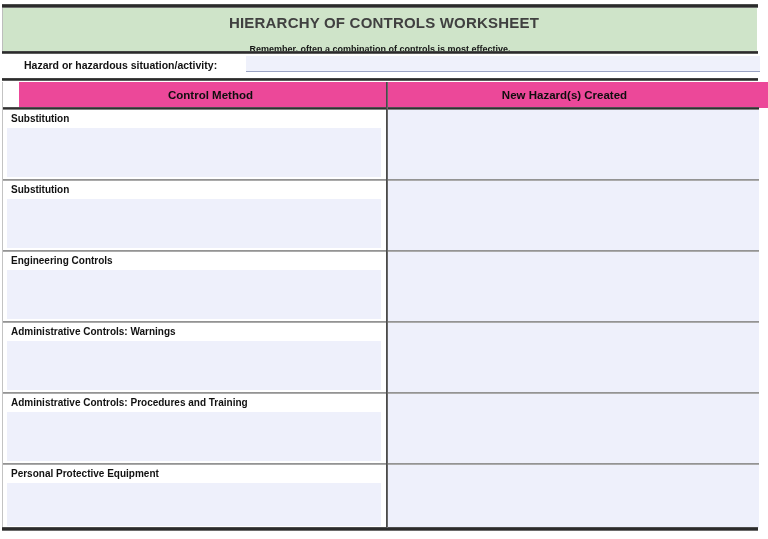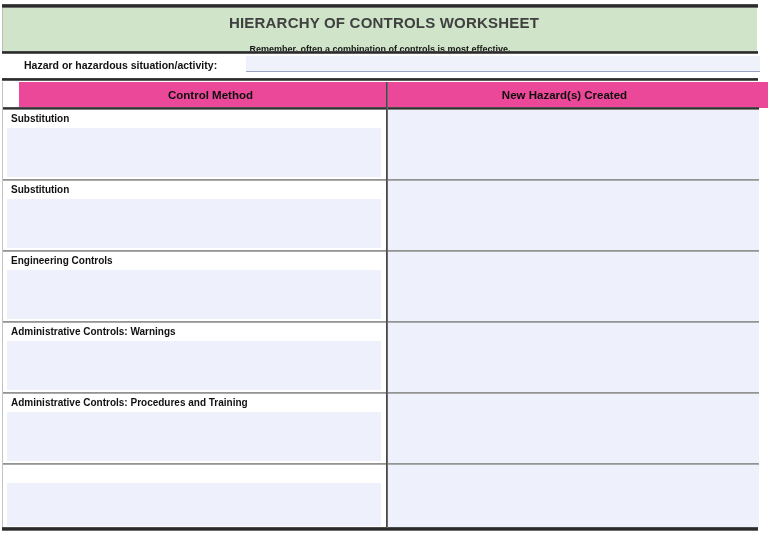--- a/index.html
+++ b/index.html
@@ -235,20 +235,21 @@
           <textarea class="answer-box" style=""></textarea>
         </div>
         <div class="cell-right">
           <textarea class="answer-box-right" style=""></textarea>
         </div>
       </div>
       <div class="row-sep" style="top:353px;"></div>
 
       <div class="row" style="top:355px;height:63px;">
         <div class="cell-left">
+          <span class="row-label">Personal Protective Equipment</span>
           <textarea class="answer-box" style=""></textarea>
         </div>
         <div class="cell-right">
           <textarea class="answer-box-right" style=""></textarea>
         </div>
       </div>
 
     </div>
   </div>
 

